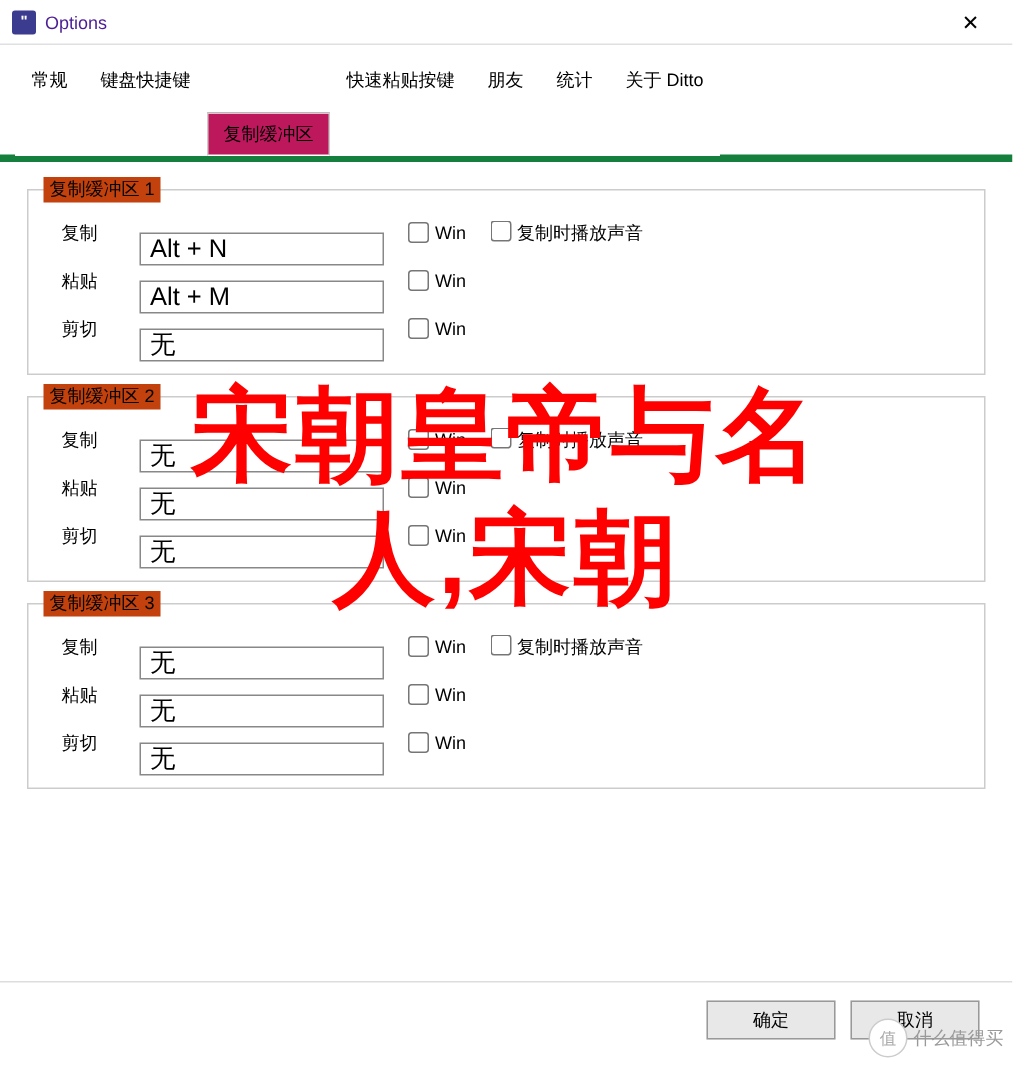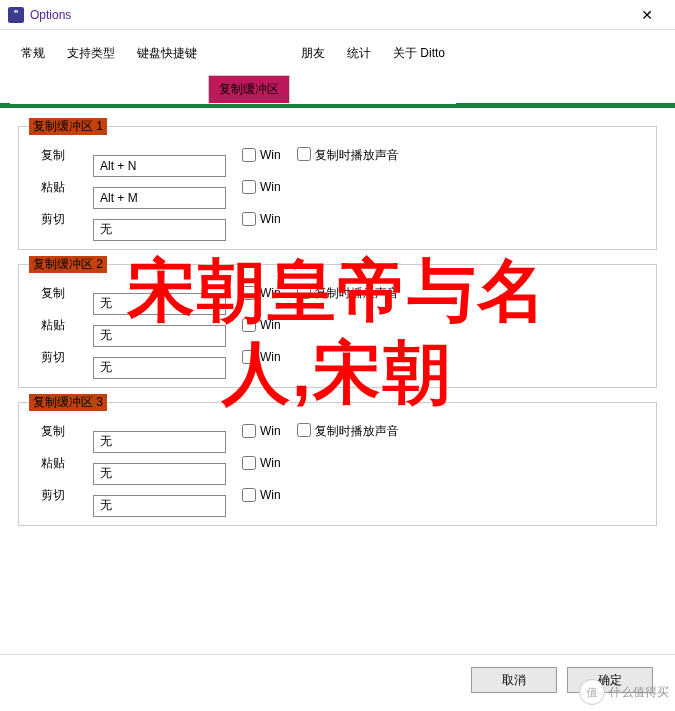--- a/index.html
+++ b/index.html
@@ -74,25 +74,25 @@
       display: flex;
       align-items: center;
       height: 32px;
     }
     .row .label {
       width: 60px;
       font-size: 12px;
       padding-left: 8px;
     }
     .row input[type="text"] {
-      width: 133px;
+      width: 163px;
       height: 22px;
       border: 1px solid #888;
       padding: 0 6px;
-      font-size: 12px;
+      font-size: 17px;
       font-family: inherit;
       margin-top: 21px;
     }
     .cb {
       display: flex;
       align-items: flex-start;
       margin-left: 16px;
       gap: 4px;
     }
     .cb input[type="checkbox"] {
@@ -152,23 +152,23 @@
 <div class="titlebar">
   <div class="icon">"</div>
   <div class="title">Options</div>
   <div class="close">
     <span>✕</span>
   </div>
 </div>
 
 <div class="tabstrip">
   <div class="tab">常规</div>
-  <div class="tab">支持类型</div>
   <div class="tab">键盘快捷键</div>
   <div class="tab active">复制缓冲区</div>
+  <div class="tab">快速粘贴按键</div>
   <div class="tab">朋友</div>
   <div class="tab">统计</div>
   <div class="tab">关于 Ditto</div>
 </div>
 
 <div class="content">
 
   <div class="groupbox">
     <div class="legend">复制缓冲区 1</div>
     <div class="row">
@@ -261,22 +261,22 @@
       <label class="cb">
           <input type="checkbox" style="">
           <span>Win</span>
         </label>
     </div>
   </div>
 
 </div>
 
 <div class="buttonbar">
+  <button class="btn">确定</button>
   <button class="btn">取消</button>
-  <button class="btn">确定</button>
 </div>
 
 <div class="overlay">
   <div>宋朝皇帝与名</div>
   <div>人,宋朝</div>
 </div>
 
 <div class="watermark">
   <div class="circ">值</div>
   <span>什么值得买</span>

